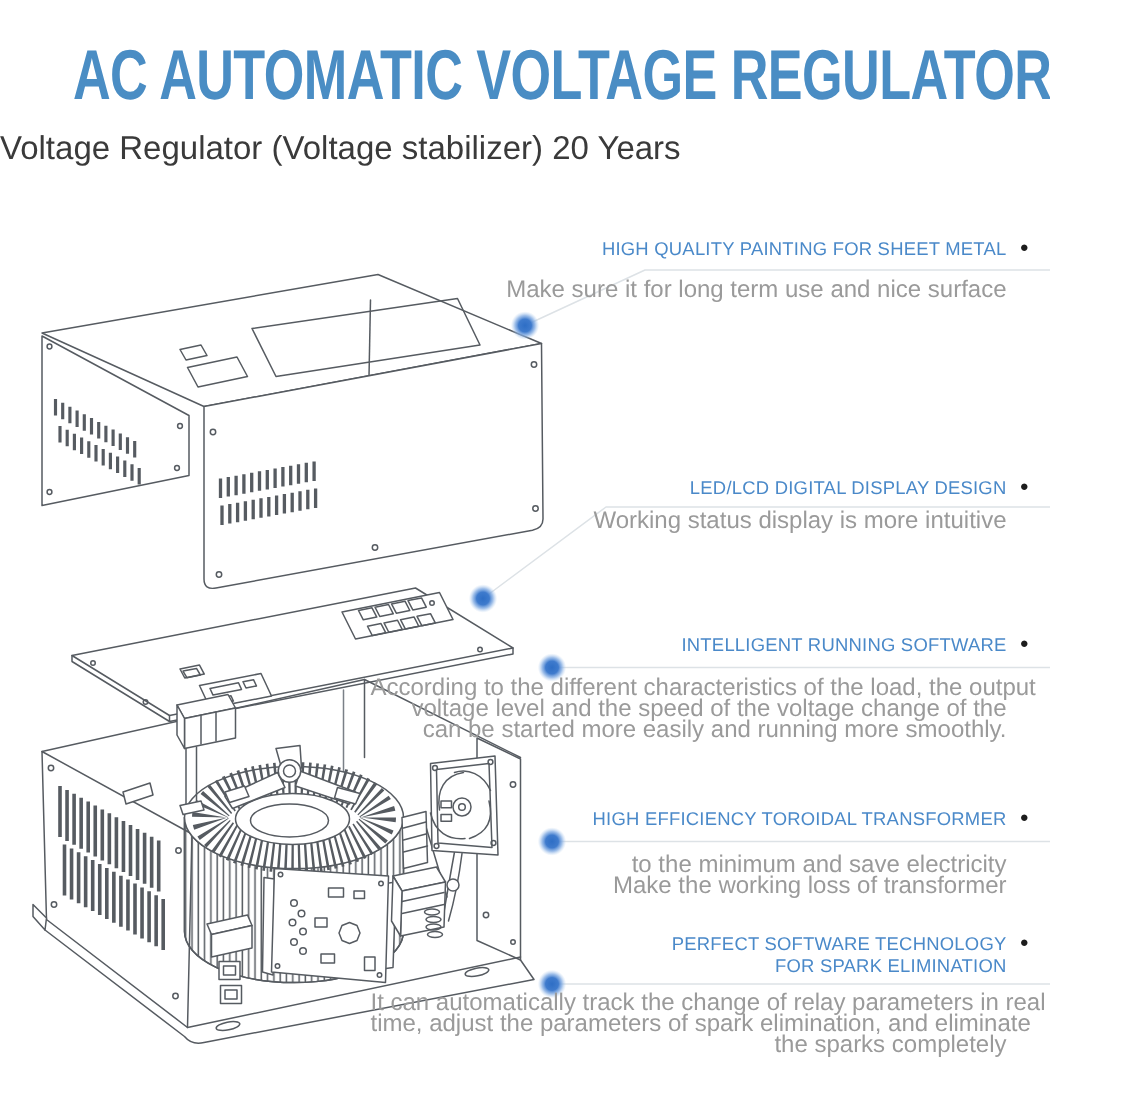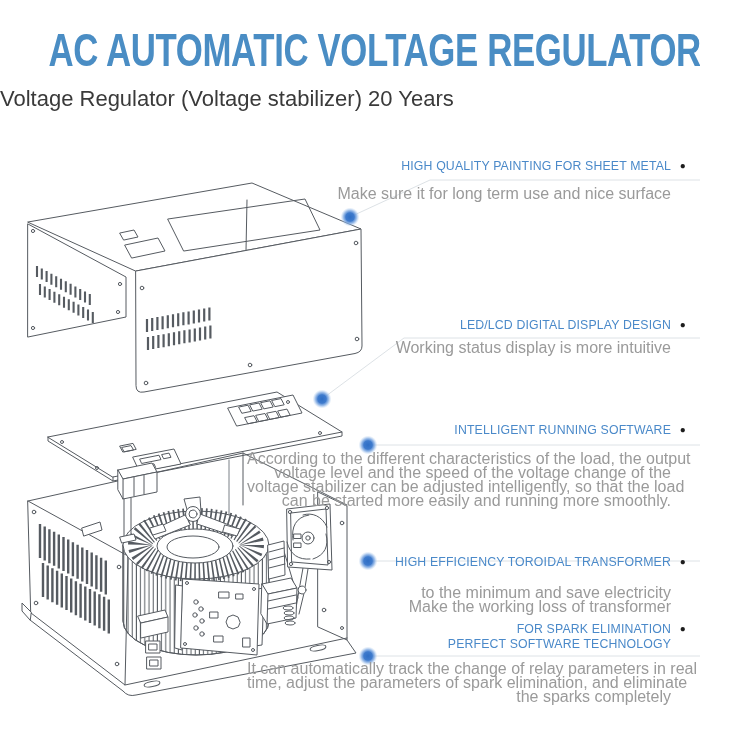--- a/index.html
+++ b/index.html
@@ -257,40 +257,39 @@
   </div>
 
   <div class="callout c3" style="top:423px">
     <div class="heading">
       <span>INTELLIGENT RUNNING SOFTWARE</span>
       <span class="bullet">●</span>
     </div>
     <div class="desc">
       <div>According to the different characteristics of the load, the output</div>
       <div>voltage level and the speed of the voltage change of the</div>
-      <div>voltage stabilizer can be adjusted intelligently, so that the load</div>
       <div>can be started more easily and running more smoothly.</div>
     </div>
   </div>
 
-  <div class="callout c4" style="top:555px">
+  <div class="callout c4" style="top:539px">
     <div class="heading">
       <span>HIGH EFFICIENCY TOROIDAL TRANSFORMER</span>
       <span class="bullet">●</span>
     </div>
     <div class="desc">
       <div>to the minimum and save electricity</div>
       <div>Make the working loss of transformer</div>
     </div>
   </div>
 
   <div class="callout c5 callout-5" style="top:622px">
     <div class="heading">
+      <div>PERFECT SOFTWARE TECHNOLOGY</div>
       <div>FOR SPARK ELIMINATION</div>
-      <div>PERFECT SOFTWARE TECHNOLOGY</div>
       <span class="bullet">●</span>
     </div>
     <div class="desc">
       <div>It can automatically track the change of relay parameters in real</div>
       <div>time, adjust the parameters of spark elimination, and eliminate</div>
       <div>the sparks completely</div>
     </div>
   </div>
 
 </div>

